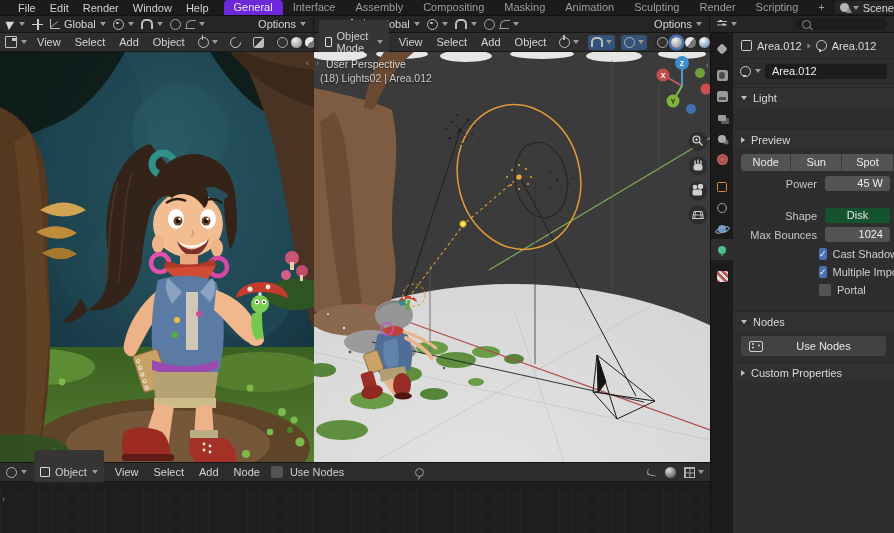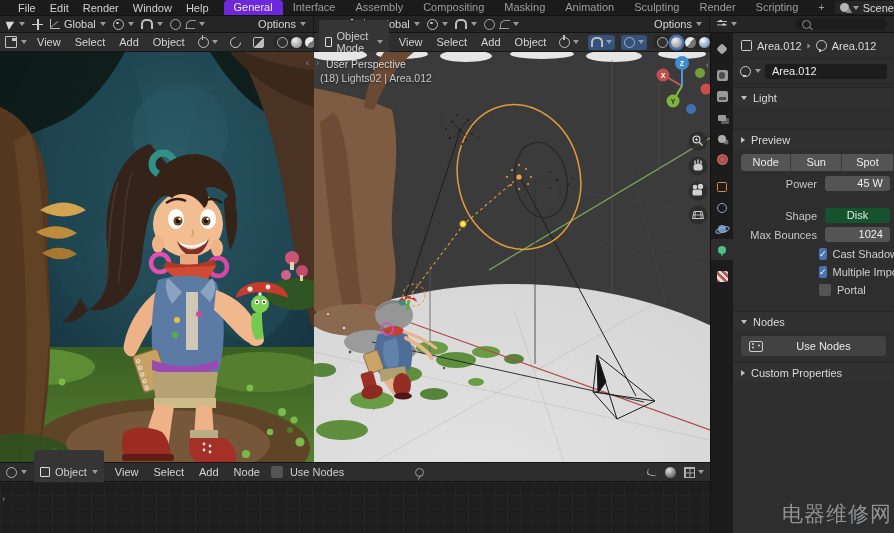--- a/index.html
+++ b/index.html
@@ -758,21 +758,20 @@
       </div>
       <div class="bigbtn">
         <span class="i-node"></span>
         <span class="t">Use Nodes</span>
       </div>
       <div class="pnl-h">
         <span class="arr-r"></span>
         <span>Custom Properties</span>
       </div>
     </div>
-    <div id="watermark">电器维修网</div>
   </div>
 
   <div id="nodeheader">
     <span class="tool-grp">
         <span class="i-propcirc" style="border-color:#c5c5c5"></span>
         <span class="chev"></span>
       </span>
     <span class="dd">
         <span class="i-objsq"></span>
         <span>Object</span>

